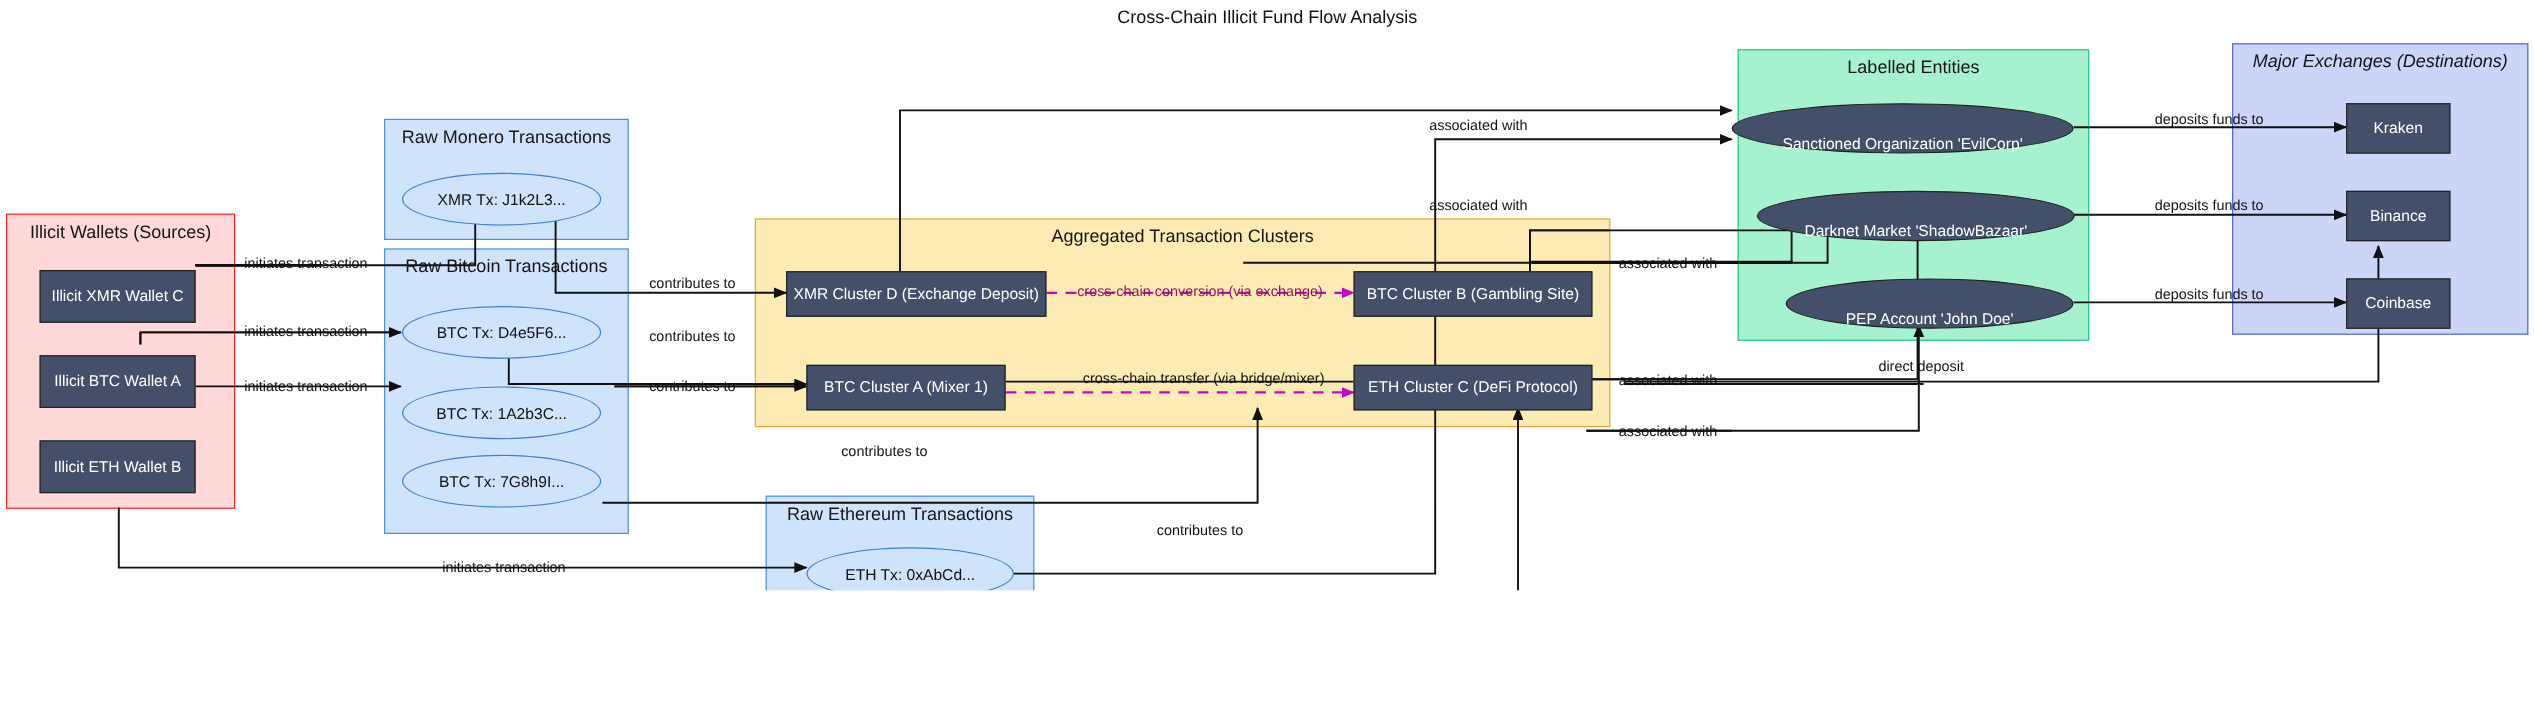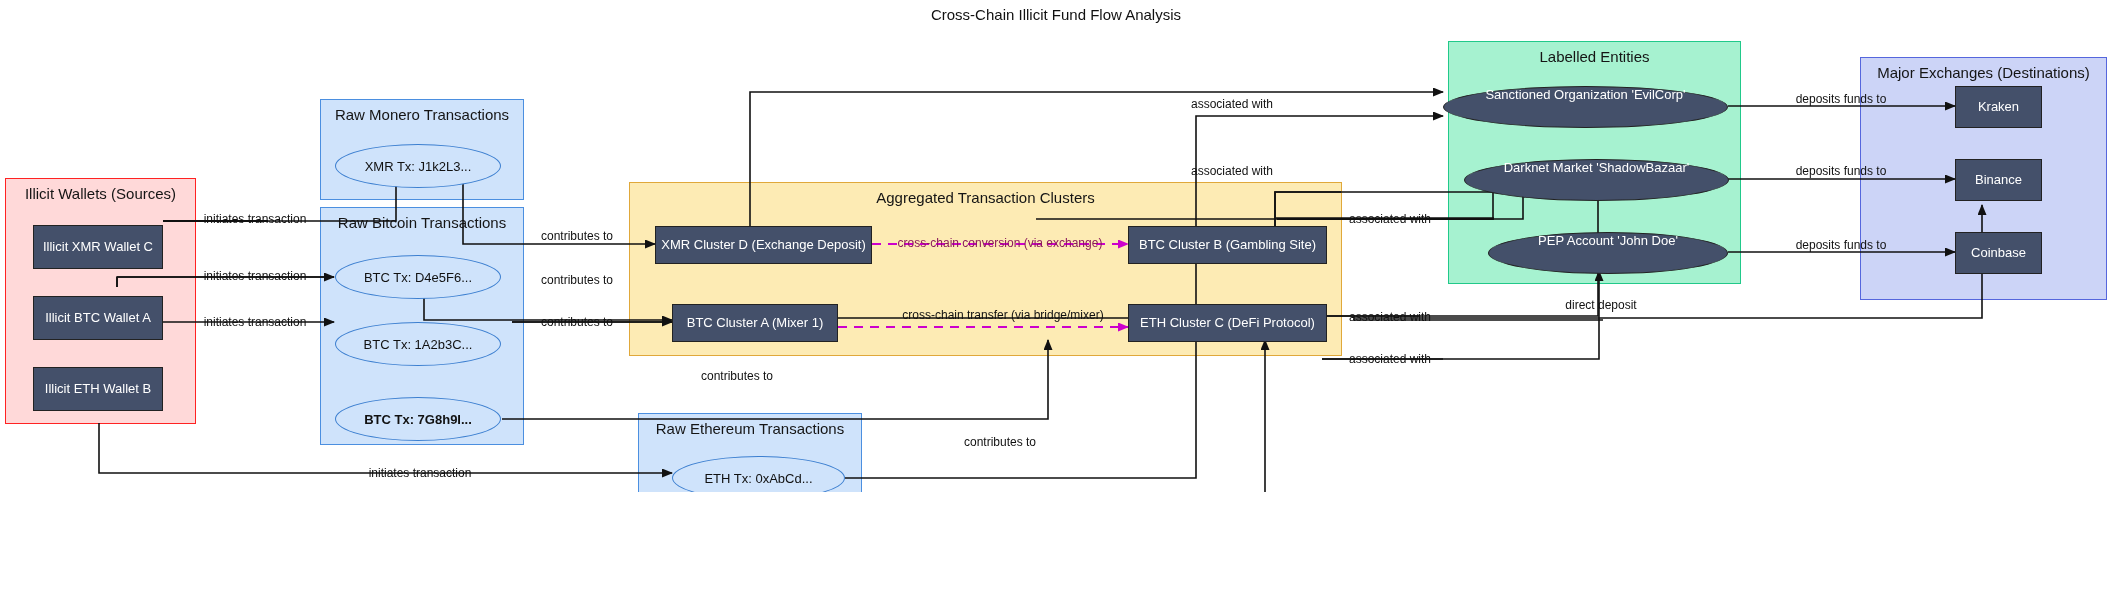--- a/index.html
+++ b/index.html
@@ -85,21 +85,21 @@
   
   .nell-dark {
     position: absolute;
     box-sizing: border-box;
     background: #44506a;
     border: 1.3px solid #222222;
     border-radius: 50%;
     color: #ffffff;
     font-size: 13px;
     display: flex;
-    align-items: flex-start;
+    align-items: flex-end;
     justify-content: center;
     text-align: center;
     padding: 0 6px;
   }
   .edge-label {
     position: absolute;
     font-size: 12px;
     color: #111111;
     white-space: nowrap;
     transform: translate(-50%, -50%);
@@ -132,21 +132,21 @@
   </div>
 
   <div class="cluster c-clusters" style="left:629px; top:182px; width:713px; height:174px;">
     <div class="cluster-label">Aggregated Transaction Clusters</div>
   </div>
 
   <div class="cluster c-entities" style="left:1448px; top:41px; width:293px; height:243px;">
     <div class="cluster-label">Labelled Entities</div>
   </div>
 
-  <div class="cluster c-exchanges" style="left:1860px; top:57px; width:247px; height:243px;">
+  <div class="cluster c-exchanges" style="left:1860px; top:36px; width:247px; height:243px;font-style:italic;">
     <div class="cluster-label">Major Exchanges (Destinations)</div>
   </div>
 
   <svg class="layer" viewBox="0 0 2112 604">
     <defs>
       <marker id="arr" markerWidth="11" markerHeight="9" refX="10" refY="4.5" orient="auto" markerUnits="userSpaceOnUse">
         <path d="M0,0 L11,4.5 L0,9 z" fill="#111111"></path>
       </marker>
       <marker id="arrm" markerWidth="11" markerHeight="9" refX="10" refY="4.5" orient="auto" markerUnits="userSpaceOnUse">
         <path d="M0,0 L11,4.5 L0,9 z" fill="#cc00cc"></path>
@@ -238,21 +238,21 @@
   <div class="nell" style="left:335px; top:144px; width:166px; height:44px;">
     <span>XMR Tx: J1k2L3...</span>
   </div>
 
   <div class="nell" style="left:335px; top:255px; width:166px; height:44px;">
     <span>BTC Tx: D4e5F6...</span>
   </div>
   <div class="nell" style="left:335px; top:322px; width:166px; height:44px;">
     <span>BTC Tx: 1A2b3C...</span>
   </div>
-  <div class="nell" style="left:335px; top:397px; width:166px; height:44px;font-weight:bold;">
+  <div class="nell" style="left:335px; top:379px; width:166px; height:44px;">
     <span>BTC Tx: 7G8h9I...</span>
   </div>
 
   <div class="nell" style="left:672px; top:456px; width:173px; height:44px;">
     <span>ETH Tx: 0xAbCd...</span>
   </div>
   <div class="nell" style="left:672px; top:548px; width:173px; height:44px;font-family:Liberation Serif, serif;">
     <span>ETH Tx: 0xEfGh...</span>
   </div>
 

